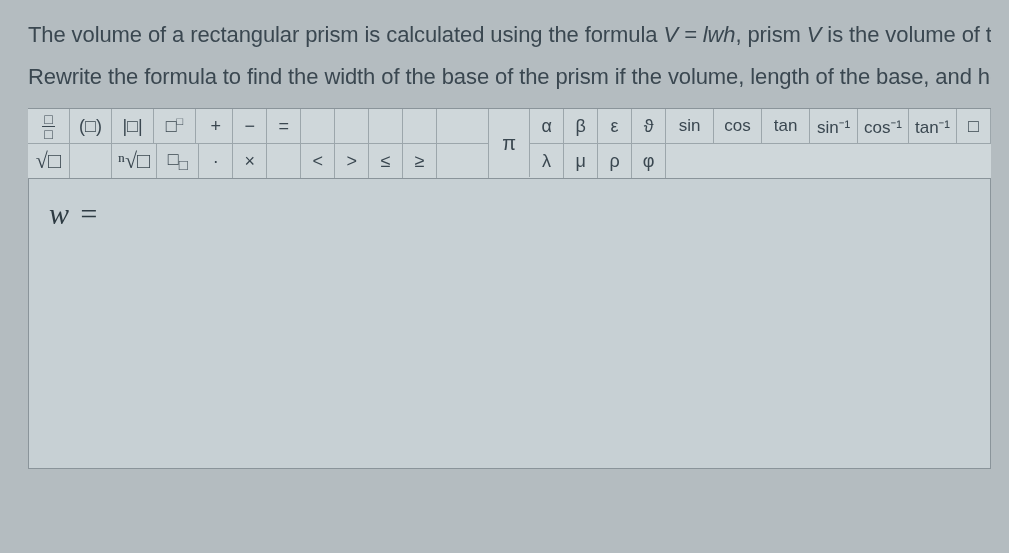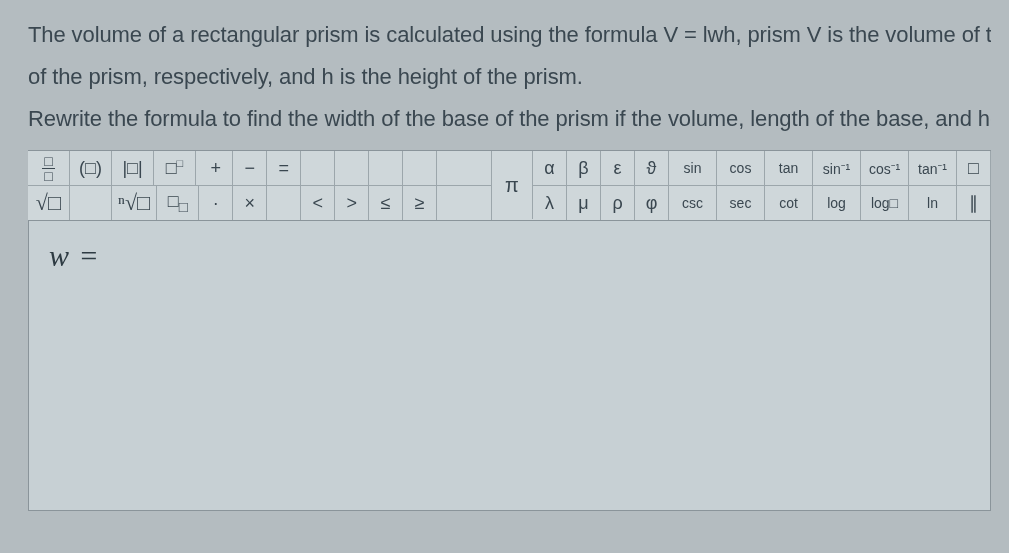--- a/index.html
+++ b/index.html
@@ -19,21 +19,21 @@
     height: 100%;
     position: relative;
   }
   .problem-text {
     font-size: 22px;
     line-height: 1.55;
     color: #3a4750;
     margin-bottom: 14px;
     letter-spacing: -0.1px;
   }
-  .problem-text .italic { }
+  .problem-text .italic { font-style: italic; }
   .problem-text p { margin: 0 0 8px 0; white-space: nowrap; overflow: hidden; }
   .toolbar {
     margin-top: 14px;
     border: 1px solid #8a949a;
     border-left: none;
     border-right: none;
     background: #cfd7da;
     display: flex;
     flex-wrap: nowrap;
     width: 100%;
@@ -90,35 +90,32 @@
     align-items: center;
     line-height: 1;
     font-size: 14px;
   }
   .frac-box .num { border-bottom: 1px solid #3a4750; padding: 0 2px; }
   .frac-box .den { padding: 0 2px; }
   .sqrt {
     font-family: "Times New Roman", serif;
     font-size: 22px;
   }
-  .wide { min-width: 48px; font-size: 14px; }
+  .wide { min-width: 48px; font-size: 17px; }
   .narrow { min-width: 34px; }
   .spacer-col { flex: 1; border-right: 1px solid #9ca6ab; }
 </style>
 </head>
 <body>
 
 <div class="page">
 
   <div class="problem-text">
     <p>
       <span>The volume of a rectangular prism is calculated using the formula </span><span class="italic">V = lwh</span><span>, prism </span><span class="italic">V</span><span> is the volume of the</span>
-    </p>
-    <p>
-      <span>of the prism, respectively, and </span><span class="italic">h</span><span> is the height of the prism.</span>
     </p>
     <p>Rewrite the formula to find the width of the base of the prism if the volume, length of the base, and height</p>
   </div>
 
   <div class="toolbar">
 
     <div class="tb-col">
       <div class="tb-row tb-divider-row">
         <div class="tb-cell">
           <span class="frac-box">
@@ -199,29 +196,20 @@
     <div class="tb-col">
       <div class="tb-row tb-divider-row">
         <div class="tb-cell wide">sin</div>
         <div class="tb-cell wide">cos</div>
         <div class="tb-cell wide">tan</div>
         <div class="tb-cell wide">sin⁻¹</div>
         <div class="tb-cell wide">cos⁻¹</div>
         <div class="tb-cell wide">tan⁻¹</div>
         <div class="tb-cell narrow">□</div>
       </div>
-      <div class="tb-row">
-        <div class="tb-cell wide">csc</div>
-        <div class="tb-cell wide">sec</div>
-        <div class="tb-cell wide">cot</div>
-        <div class="tb-cell wide">log</div>
-        <div class="tb-cell wide">log□</div>
-        <div class="tb-cell wide">ln</div>
-        <div class="tb-cell narrow">∥</div>
-      </div>
     </div>
   </div>
 
   <div class="answer-area">
     <span class="answer-prompt">w =</span>
   </div>
 
 </div>
 
 </body></html>

